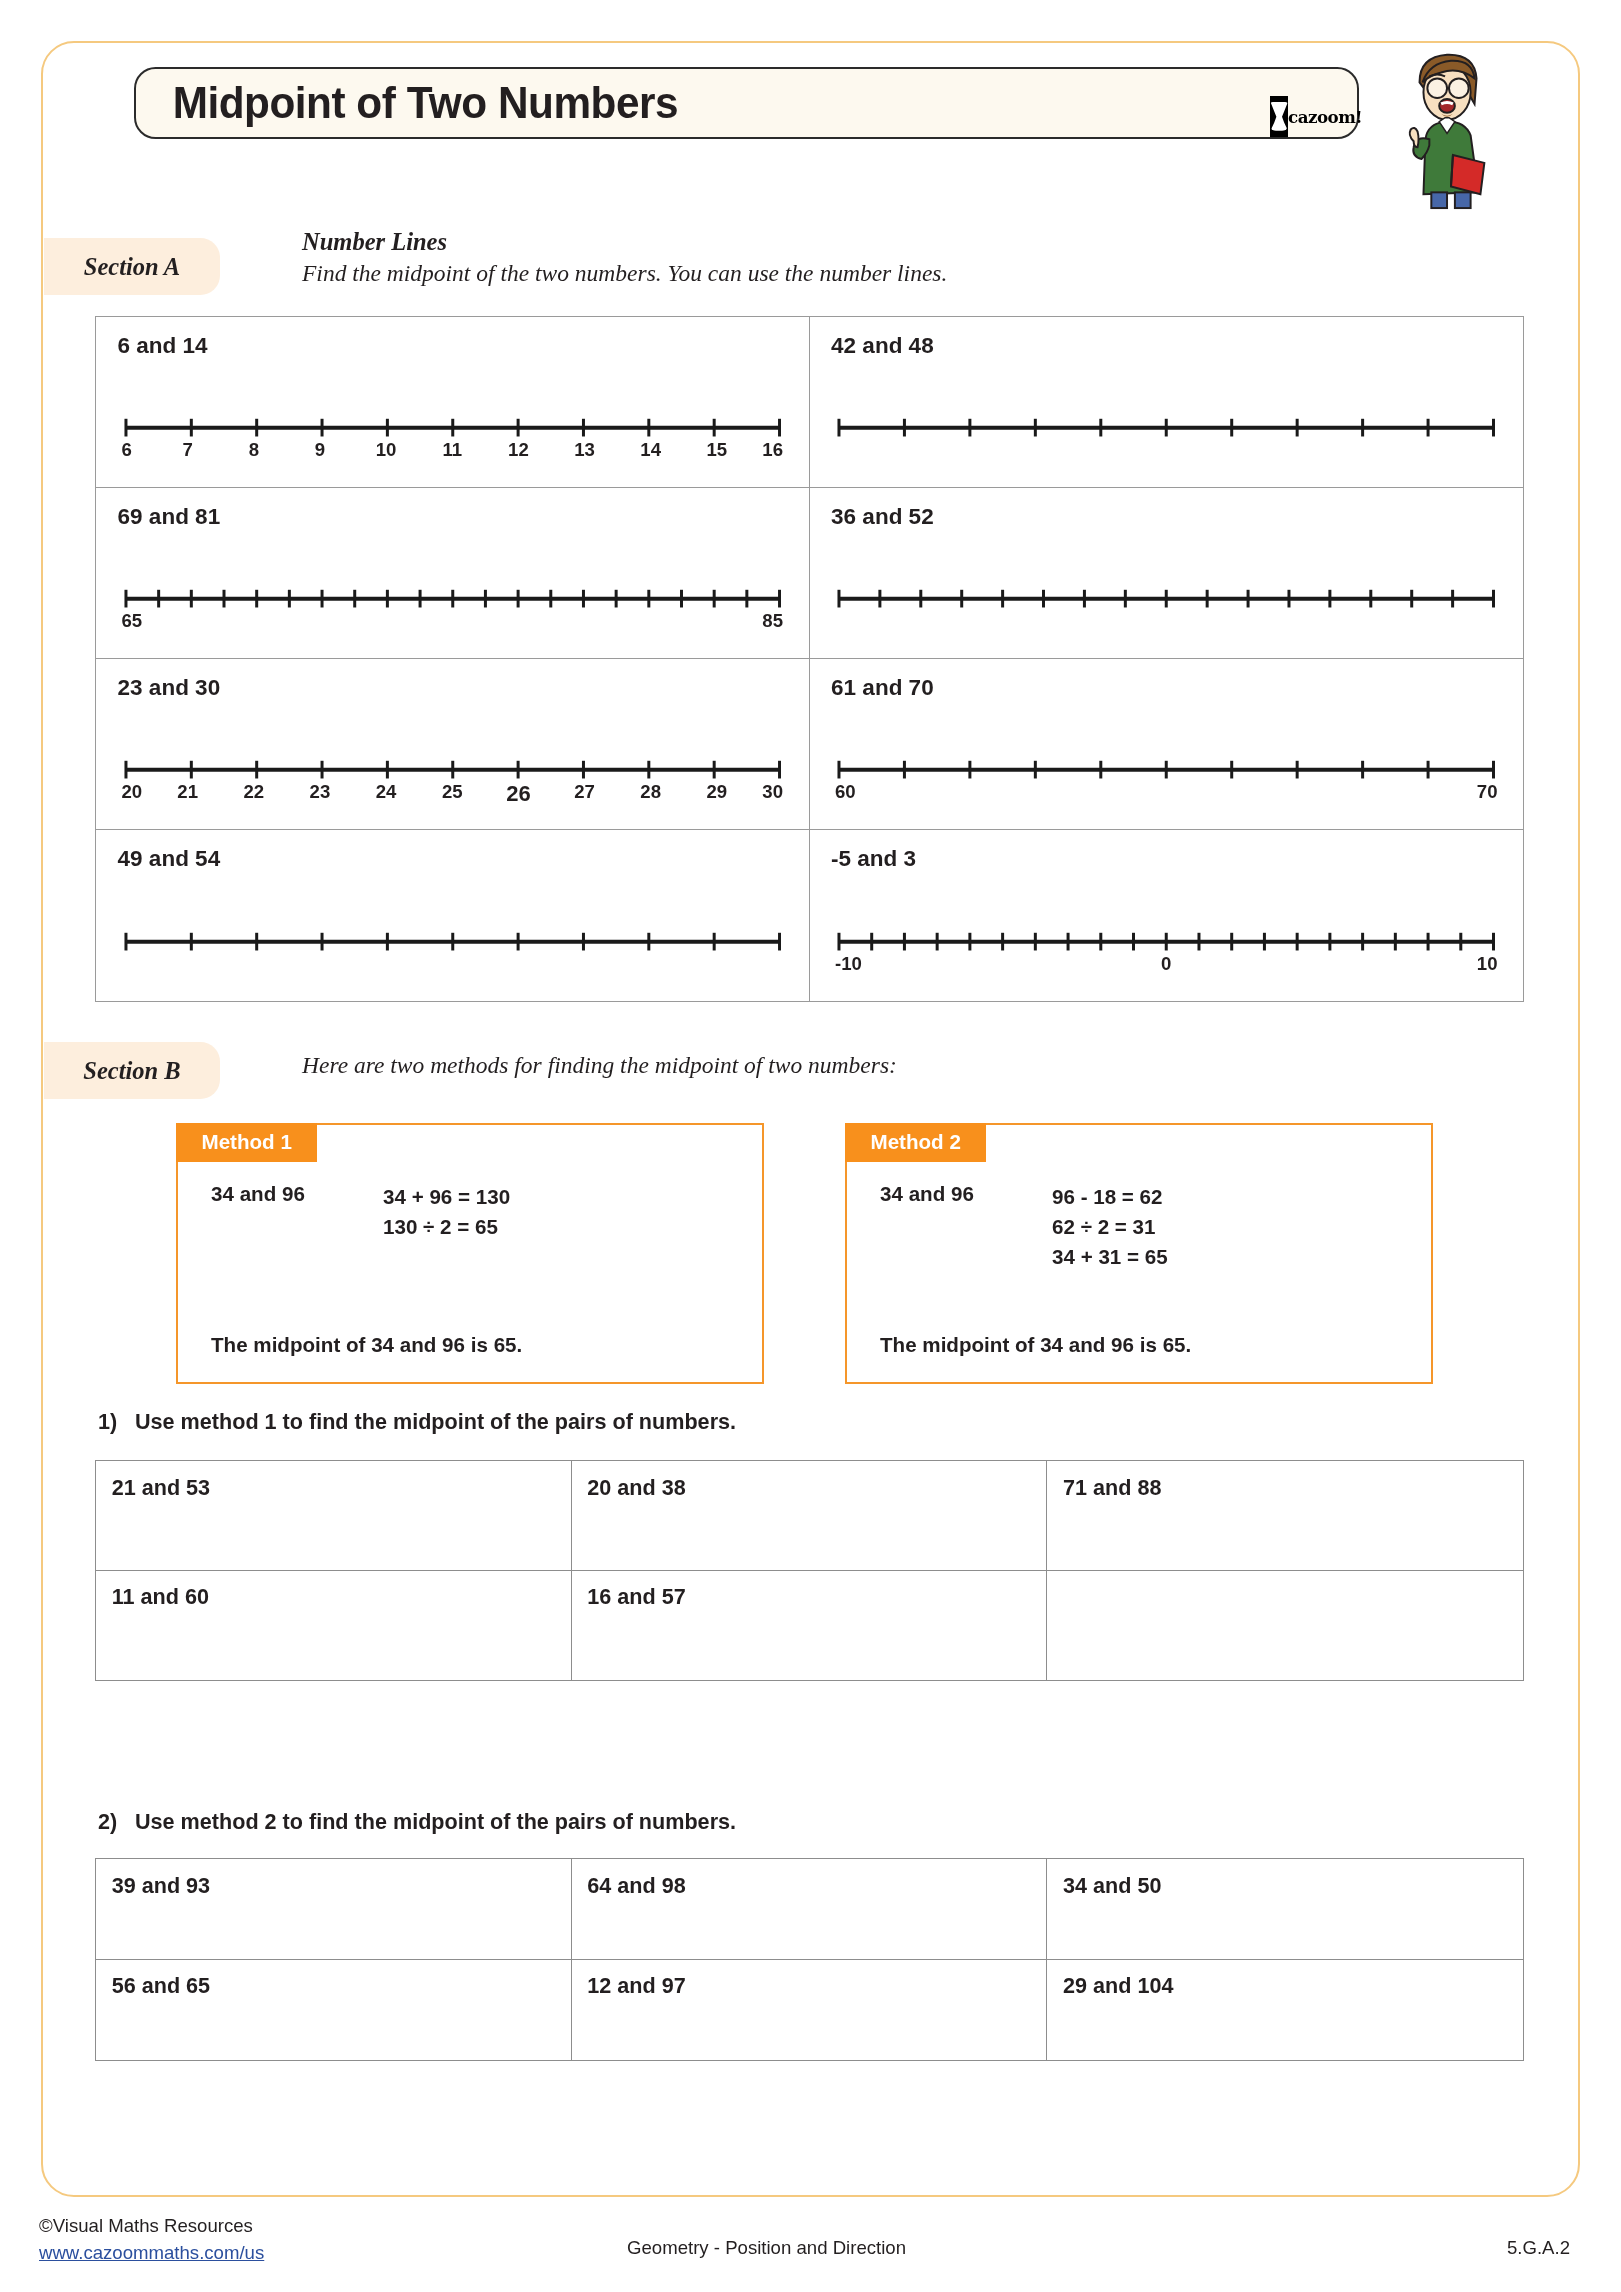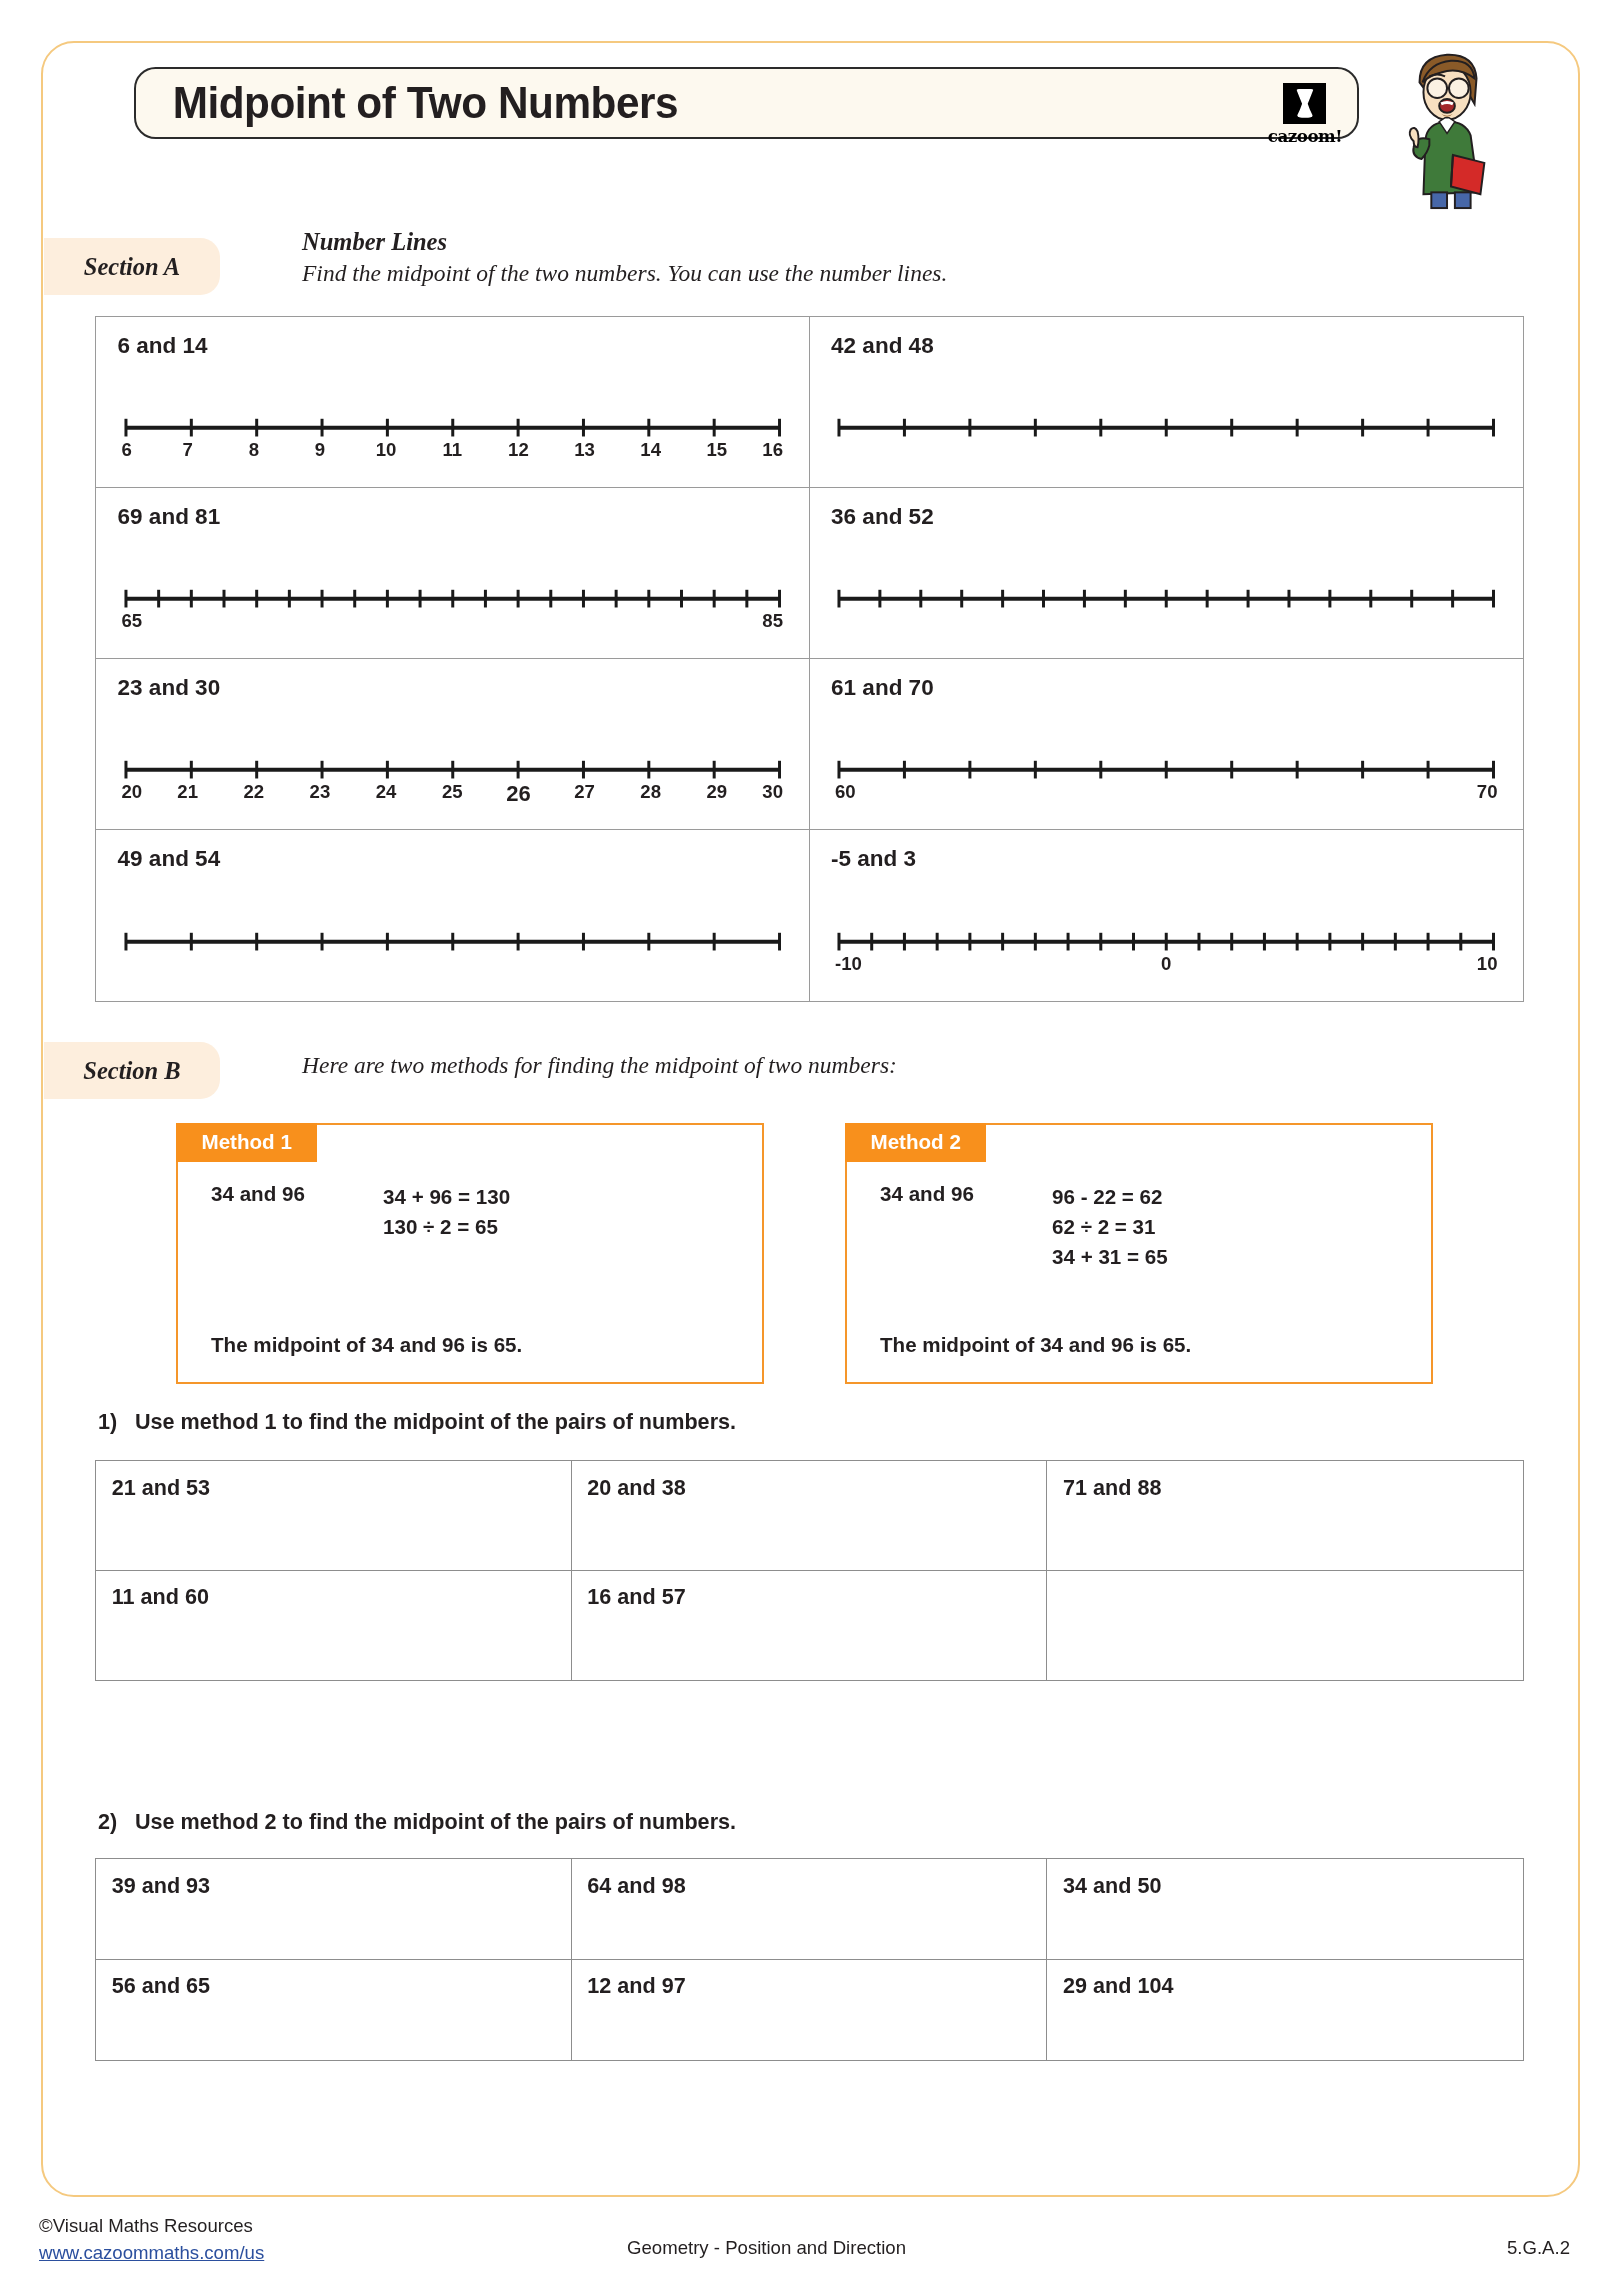--- a/index.html
+++ b/index.html
@@ -33,21 +33,21 @@
     color:#231f20;
     letter-spacing:-0.5px;
     padding-left:39px;
     font-family:"Liberation Sans", sans-serif;
     transform:scaleX(0.94);
     transform-origin:left center;
   }
   .logo-box{
     position:absolute; right:17.6px; top:13.7px;
     width:69px; height:67px;
-    display:flex; flex-direction:column;
+    display:flex; 
     align-items:center; justify-content:flex-start;
   }
   .logo-glyph{
     width:43px; height:41px; background:#000;
     display:flex; align-items:center; justify-content:center;
   }
   .logo-cup{
     width:17.6px; height:29px;
     background:#fff;
     border-radius:2.9px 2.9px 5.9px 5.9px;
@@ -451,21 +451,21 @@
   </div>
   <div class="method-concl">The midpoint of 34 and 96 is 65.</div>
 </div>
 
 <div class="method-box" style="left:845px; top:1123px; width:588px; height:261px;">
   <div class="method-head">Method 2</div>
   <div class="method-body">
     <div class="method-row">
       <div class="method-pair">34 and 96</div>
       <div class="method-calc">
-        <div>96 - 22 = 62</div>
+        <div>96 - 18 = 62</div>
         <div>62 ÷ 2 = 31</div>
         <div>34 + 31 = 65</div>
       </div>
     </div>
   </div>
   <div class="method-concl">The midpoint of 34 and 96 is 65.</div>
 </div>
 
 <div class="q-label" style="left:98px; top:1409px;">
   <span class="num">1)</span><span>Use method 1 to find the midpoint of the pairs of numbers.</span>

